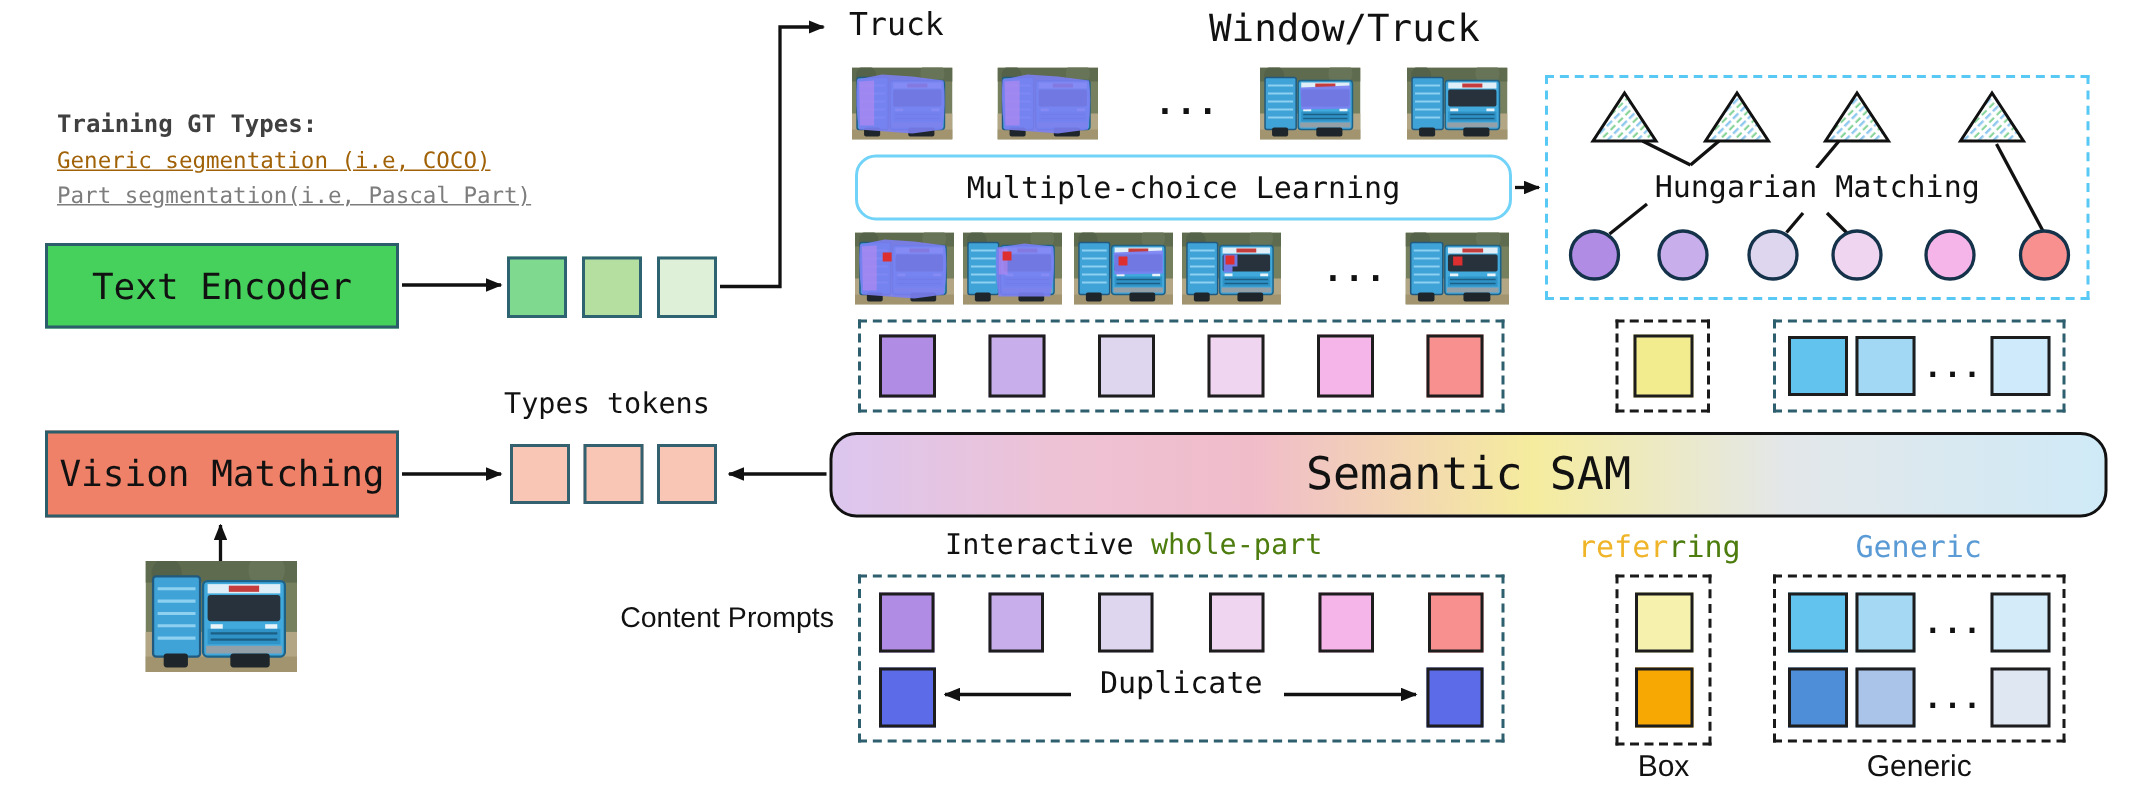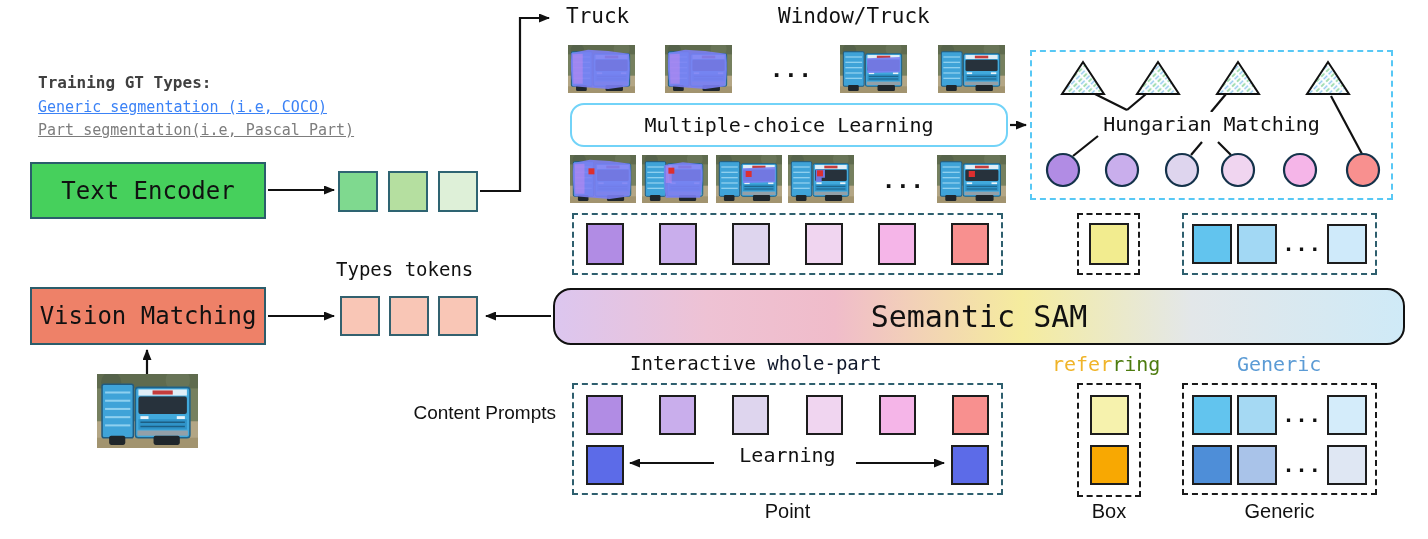--- a/index.html
+++ b/index.html
@@ -42,21 +42,21 @@
       <line x1="268" y1="316" x2="334" y2="316" marker-end="url(#ah)"></line>
       <line x1="551" y1="316" x2="486" y2="316" marker-end="url(#ah)"></line>
       <line x1="147" y1="374" x2="147" y2="350" marker-end="url(#ah)"></line>
       <line x1="714" y1="463" x2="630" y2="463" marker-end="url(#ah)"></line>
       <line x1="856" y1="463" x2="944" y2="463" marker-end="url(#ah)"></line>
     </g>
   </svg>
 
   <div class="abs" style="left:38px;top:34px;z-index:2">
     <div class="gt-title" style="color:#404040;margin-bottom:4px;margin-top:39px;">Training GT Types:</div>
-    <div class="gt-item" style="color:#3b82f6;">Generic segmentation (i.e, COCO)</div>
+    <div class="gt-item" style="color:#a16207;">Generic segmentation (i.e, COCO)</div>
     <div class="gt-item" style="color:#7d7d7d;">Part segmentation(i.e, Pascal Part)</div>
   </div>
 
   <div class="abs encoder" style="left:30px;top:162px;width:236px;height:57px;background:#46d05c;">Text Encoder</div>
   <div class="abs encoder" style="left:30px;top:287px;width:236px;height:58px;background:#ee8168;">Vision Matching</div>
 
   <div class="abs tokrow" style="left:338px;top:171px;gap:10px;">
       <div class="sq" style="width: 40px; height: 41px; background: rgb(127, 217, 143); border-color: rgb(46, 100, 114);"></div>
       <div class="sq" style="width: 40px; height: 41px; background: rgb(181, 223, 160); border-color: rgb(46, 100, 114);"></div>
       <div class="sq" style="width: 40px; height: 41px; background: rgb(222, 240, 216); border-color: rgb(46, 100, 114);"></div>
@@ -97,21 +97,21 @@
           <line x1="43" y1="47" x2="87" y2="47"></line>
           <line x1="43" y1="51" x2="87" y2="51"></line>
         </g>
   <rect x="40" y="55" width="50" height="5" fill="#93a0a8"></rect>
   <rect x="12" y="60" width="16" height="9" rx="2" fill="#1f262b"></rect>
   <rect x="56" y="60" width="26" height="9" rx="2" fill="#1f262b"></rect>
       </svg>
     </span>
 
   <div class="abs lbl" style="left:566px;top:4px;font-size:21px;">Truck</div>
-  <div class="abs lbl" style="left:778px;top:4px;font-size:21px;">Window/Truck</div>
+  <div class="abs lbl" style="left:806px;top:4px;font-size:25px;">Window/Truck</div>
 
   <span class="truck" style="left:568px;top:45px;">
       <svg viewBox="0 0 100 72" width="67" height="48" preserveAspectRatio="none">
   <rect x="0" y="0" width="100" height="72" fill="#76805f"></rect>
   <rect x="0" y="0" width="100" height="14" fill="#5f6b4e"></rect>
   <circle cx="14" cy="8" r="10" fill="#55624a"></circle>
         <circle cx="80" cy="6" r="12" fill="#687457"></circle>
   <rect x="0" y="46" width="100" height="26" fill="#b3a685"></rect>
   <rect x="0" y="62" width="100" height="10" fill="#a2946f"></rect>
   <rect x="5" y="10" width="31" height="52" rx="2" fill="#3fa3d8"></rect>
@@ -478,21 +478,21 @@
         <circle cx="268" cy="118" r="16" fill="#f5b5e8"></circle>
         <circle cx="331" cy="118" r="16" fill="#f8908f"></circle>
       </g>
     </svg>
     <div class="abs lbl" style="left:0;right:0;top:60px;text-align:center;font-size:20px;"><span style="background:#fff;padding:0 3px;">Hungarian Matching</span></div>
   </div>
 
   <div class="abs" id="sam-bar" style="left: 553px; top: 288px; width: 852px; height: 57px; border: 2.5px solid rgb(17, 17, 17); border-radius: 18px; display: flex; align-items: center; justify-content: center; font-size: 30px; box-sizing: border-box; z-index: 2; background: linear-gradient(90deg, rgb(220, 198, 239) 0%, rgb(238, 194, 212) 18%, rgb(240, 188, 202) 33%, rgb(245, 236, 158) 55%, rgb(227, 231, 233) 75%, rgb(207, 234, 247) 100%);">Semantic SAM</div>
 
   <div class="abs lbl" style="left:630px;top:352px;font-size:19px;">
-    <span>Interactive </span><span style="color:#0f172a;">whole-part</span>
+    <span>Interactive </span><span style="color:#4d7c0f;">whole-part</span>
   </div>
   <div class="abs lbl" style="left:1052px;top:352px;font-size:20px;">
     <span style="color:#f0b429;">refer</span><span style="color:#4d7c0f;">ring</span>
   </div>
   <div class="abs lbl" style="left:1237px;top:352px;font-size:20px;color:#5b9bd5;">Generic</div>
 
   <div class="abs sans lbl" style="left:370px;top:402px;width:186px;text-align:right;font-size:19px;">Content Prompts</div>
 
   <div class="abs dashbox teal-dash" style="left:572px;top:383px;width:431px;height:112px;">
     <div class="row" style="top:10px;">
@@ -500,23 +500,22 @@
         <div class="sq" style="width: 37px; height: 40px; background: rgb(201, 174, 236); border-color: rgb(29, 29, 29);"></div>
         <div class="sq" style="width: 37px; height: 40px; background: rgb(222, 213, 238); border-color: rgb(29, 29, 29);"></div>
         <div class="sq" style="width: 37px; height: 40px; background: rgb(240, 213, 240); border-color: rgb(29, 29, 29);"></div>
         <div class="sq" style="width: 37px; height: 40px; background: rgb(245, 181, 232); border-color: rgb(29, 29, 29);"></div>
         <div class="sq" style="width: 37px; height: 40px; background: rgb(248, 144, 143); border-color: rgb(29, 29, 29);"></div>
       </div>
     <div class="row" style="top:60px;">
         <div class="sq" style="width: 38px; height: 40px; background: rgb(92, 107, 232); border-color: rgb(29, 29, 29);"></div>
         <div class="sq" style="width: 38px; height: 40px; background: rgb(92, 107, 232); border-color: rgb(29, 29, 29);"></div>
       </div>
-    <div class="abs lbl" style="left:0;right:0;top:58px;text-align:center;font-size:20px;">Learning</div>
-  </div>
-  <div class="abs sans lbl" style="left:572px;top:500px;width:431px;text-align:center;font-size:20px;">Point</div>
+    <div class="abs lbl" style="left:0;right:0;top:58px;text-align:center;font-size:20px;">Duplicate</div>
+  </div>
 
   <div class="abs dashbox black-dash" style="left:1077px;top:383px;width:64px;height:114px;display:flex;flex-direction:column;align-items:center;justify-content:space-between;padding:10px 0;box-sizing:border-box;">
     <div class="tokrow">
         <div class="sq" style="width: 39px; height: 40px; background: rgb(246, 242, 173); border-color: rgb(29, 29, 29);"></div>
       </div>
     <div class="tokrow">
         <div class="sq" style="width: 39px; height: 40px; background: rgb(248, 168, 2); border-color: rgb(29, 29, 29);"></div>
       </div>
   </div>
   <div class="abs sans lbl" style="left:1077px;top:500px;width:64px;text-align:center;font-size:20px;">Box</div>

